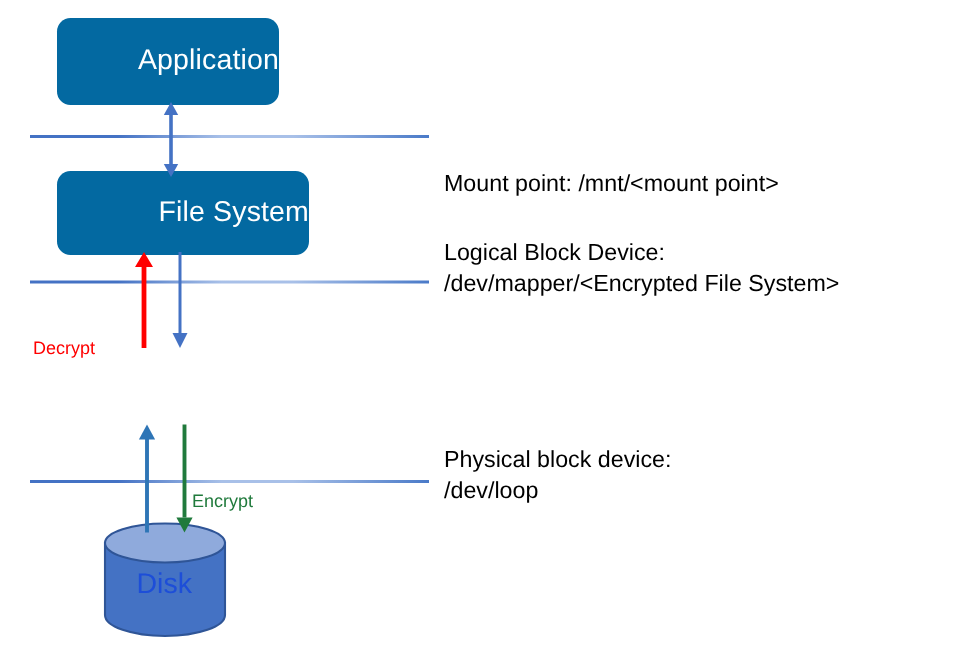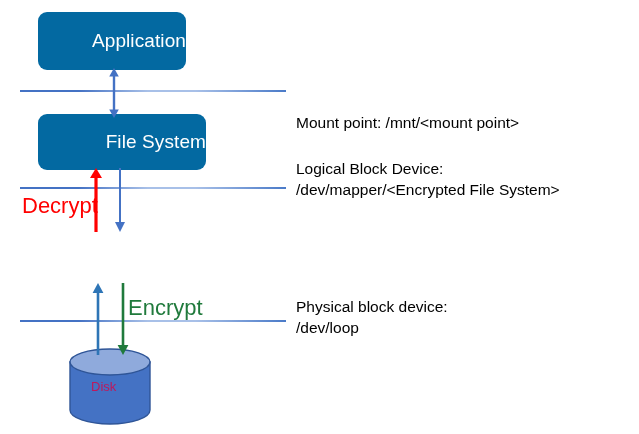--- a/index.html
+++ b/index.html
@@ -67,36 +67,37 @@
     color: #000000;
     font-size: 15.5px;
     line-height: 1.33;
     white-space: pre-line;
     z-index: 4;
   }
 
   
   .arrow-caption {
     position: absolute;
-    font-size: 22px;
+    font-size: 12px;
     z-index: 7;
     white-space: nowrap;
+    margin-top: 32px;
   }
   .caption-decrypt { color: #FF0000; }
   .caption-encrypt { color: #207A3C; text-align: center; }
 
   
   .disk {
     position: absolute;
     z-index: 5;
   }
   .disk-label {
     position: absolute;
-    color: #be185d;
-    font-size: 13px;
+    color: #1d4ed8;
+    font-size: 19px;
     z-index: 6;
     white-space: nowrap;
   }
 </style>
 </head>
 <body>
 
 <div id="canvas">
 
   <div class="node-box" style="left:38px; top:12px; width:148px; height:58px;">

